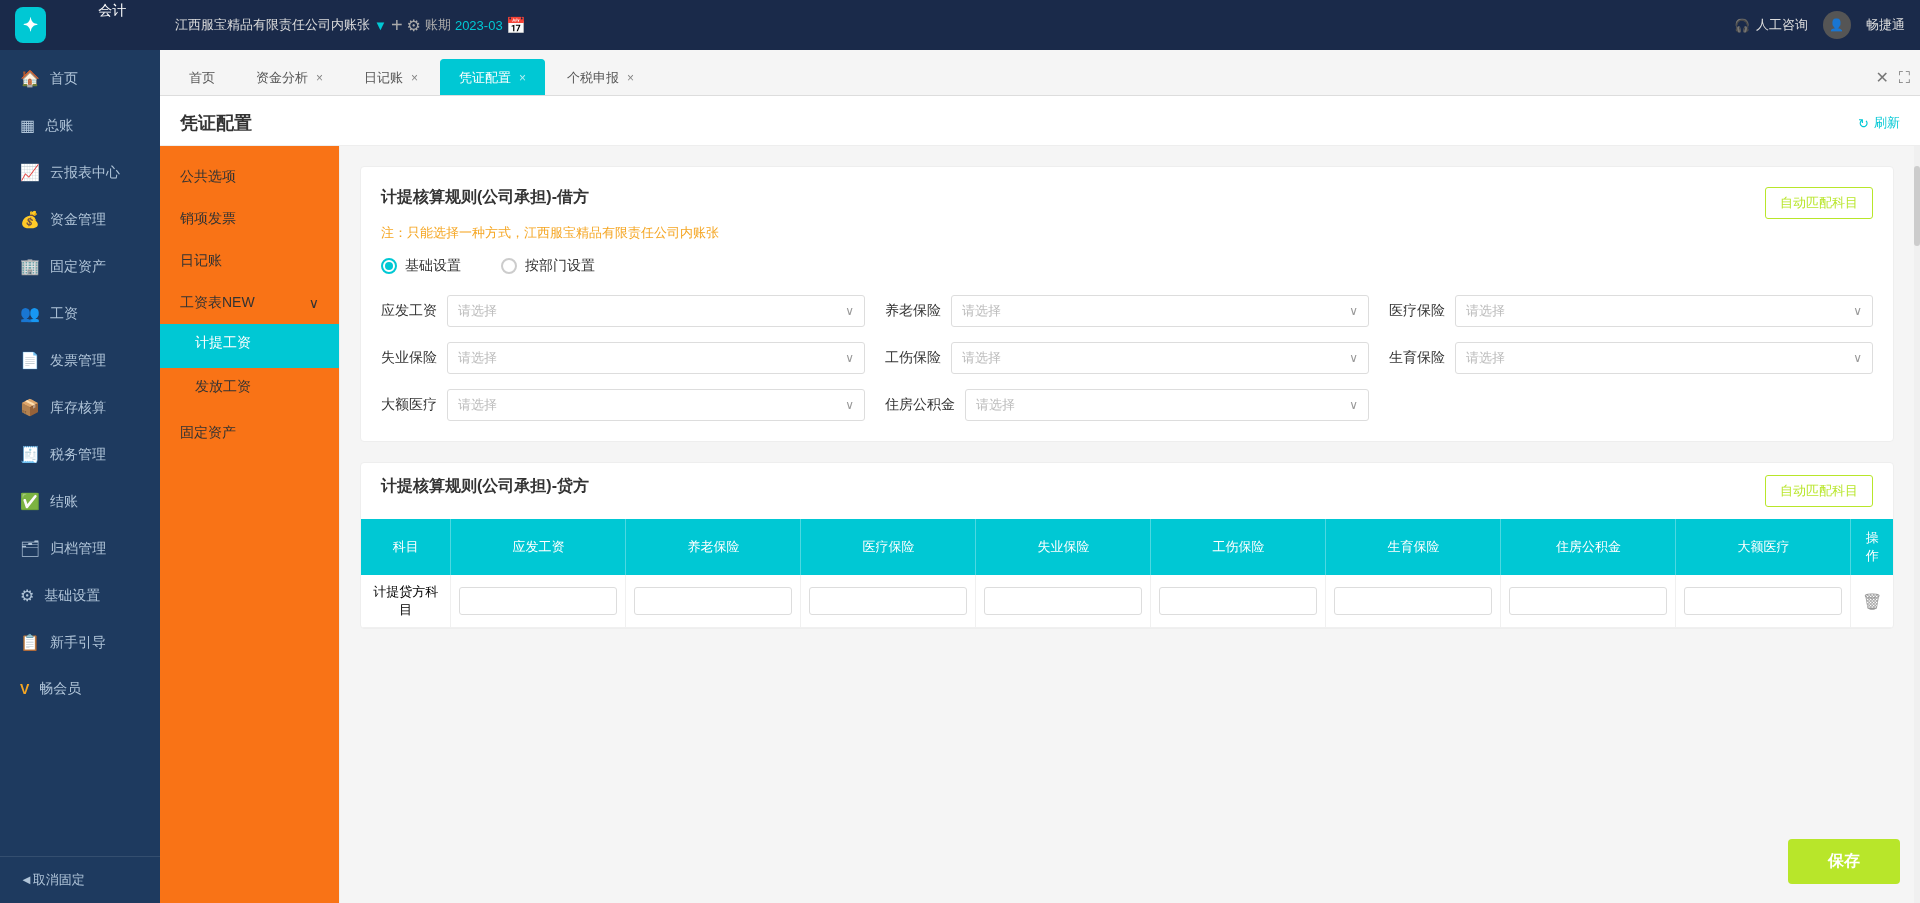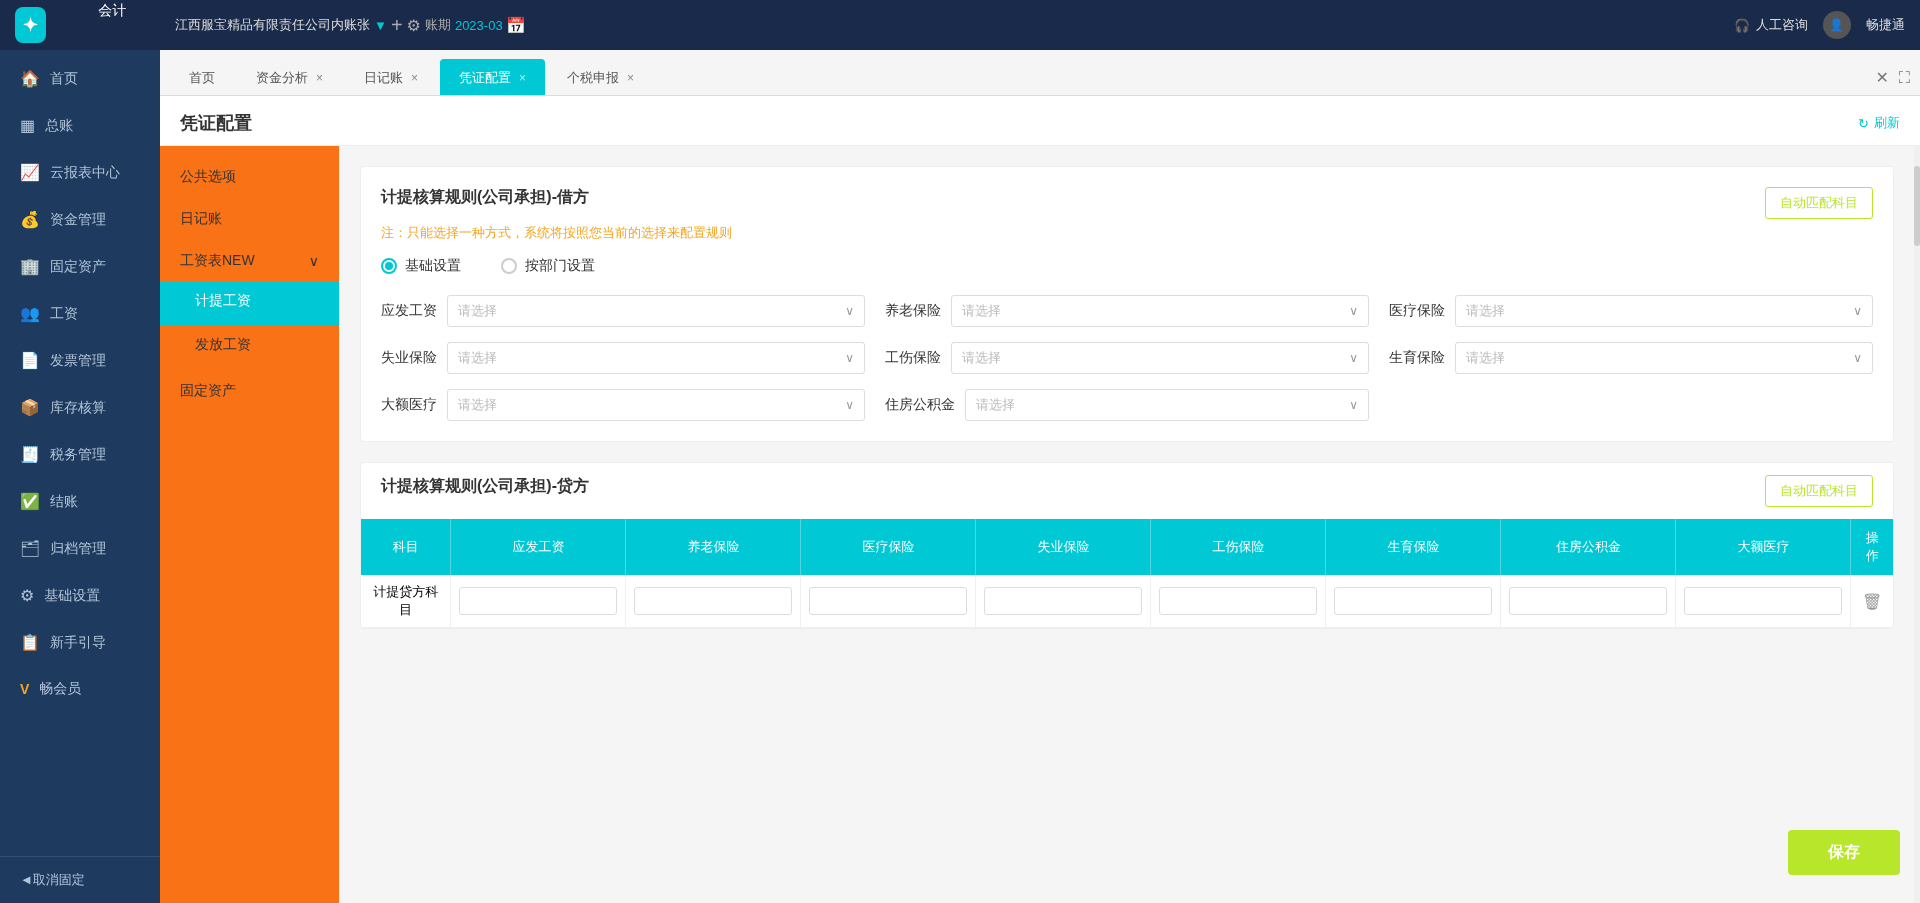--- a/index.html
+++ b/index.html
@@ -359,21 +359,21 @@
     }
     .delete-btn {
       color: #999;
       cursor: pointer;
       font-size: 16px;
     }
 
     
     .save-section {
       position: fixed;
-      bottom: 13px;
+      bottom: 4px;
       right: 0;
       padding: 15px 20px;
       background: transparent;
     }
     .save-btn {
       background: #b8e62a;
       color: white;
       border: none;
       padding: 12px 40px;
       font-size: 16px;
@@ -531,38 +531,39 @@
       <div class="refresh-btn">
         <span>↻</span>
         <span>刷新</span>
       </div>
     </div>
 
     <div class="split-layout">
 
       <div class="left-menu">
         <div class="left-menu-item">公共选项</div>
+        <div class="left-menu-item">销项发票</div>
         <div class="left-menu-item">日记账</div>
         <div class="left-menu-group">
           <span>工资表<span class="new-badge">NEW</span></span>
           <span>∨</span>
         </div>
         <div class="left-menu-sub active">计提工资</div>
         <div class="left-menu-sub">发放工资</div>
         <div class="left-menu-item">固定资产</div>
       </div>
 
       <div class="main-panel">
 
         <div class="section-card">
           <div style="display:flex; align-items:flex-start; justify-content:space-between; margin-bottom:5px;">
             <span class="section-title">计提核算规则(公司承担)-借方</span>
             <button class="auto-match-btn">自动匹配科目</button>
           </div>
-          <div class="section-note">注：只能选择一种方式，系统将按照您当前的选择来配置规则</div>
+          <div class="section-note">注：只能选择一种方式，江西服宝精品有限责任公司内账张</div>
 
           <div class="radio-group">
             <div class="radio-item">
               <div class="radio-circle checked"></div>
               <span>基础设置</span>
             </div>
             <div class="radio-item">
               <div class="radio-circle"></div>
               <span>按部门设置</span>
             </div>

